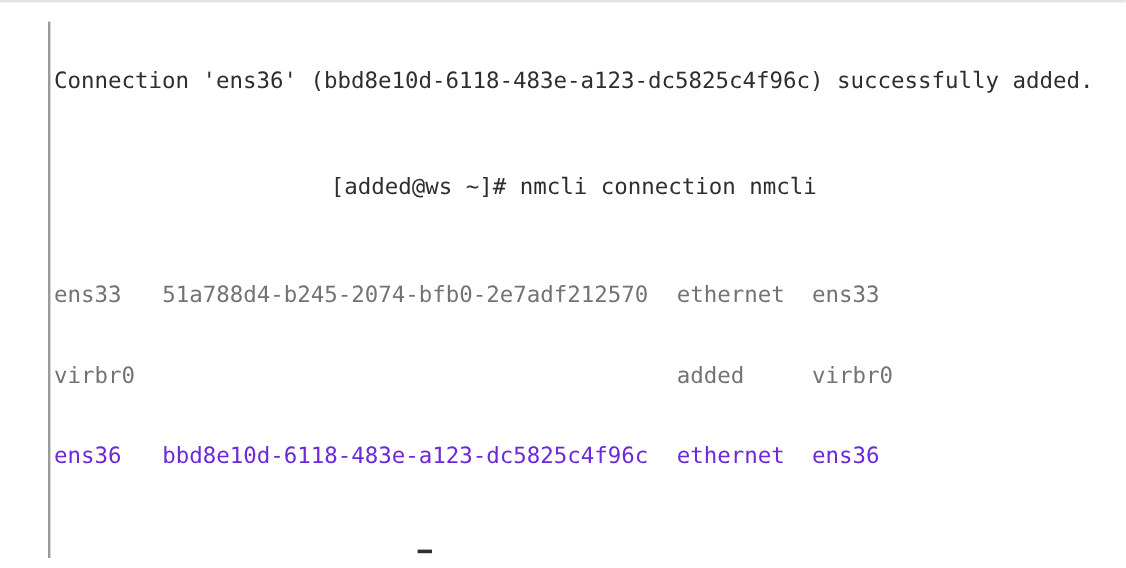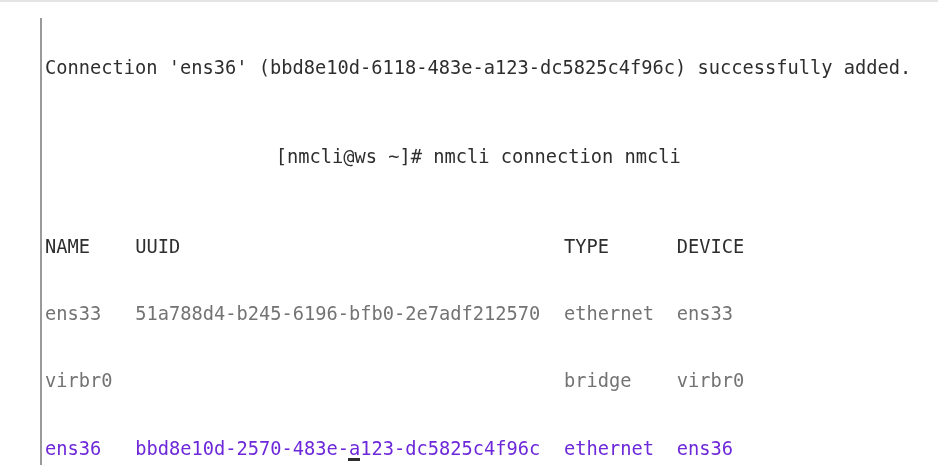--- a/index.html
+++ b/index.html
@@ -46,42 +46,36 @@
     }
   </style>
 </head>
 <body>
 
 <div class="frame">
   <div class="terminal">
     <div class="lines" id="lines">
       <div class="line c-norm">Connection 'ens36' (bbd8e10d-6118-483e-a123-dc5825c4f96c) successfully added.</div>
 
-      <div class="line"><span class="c-norm">[nmcli@ws ~]# </span><span class="c-norm">nmcli connection nmcli</span></div>
+      <div class="line"><span class="c-norm">[added@ws ~]# </span><span class="c-norm">nmcli connection nmcli</span></div>
 
-      <div class="row c-norm">
-        <span style="left:0">NAME</span>
-        <span style="left:90.2px">UUID</span>
-        <span style="left:518.9px">TYPE</span>
-        <span style="left:631.7px">DEVICE</span>
-      </div>
       <div class="row c-active">
         <span style="left:0">ens33</span>
-        <span style="left:90.2px">51a788d4-b245-6196-bfb0-2e7adf212570</span>
+        <span style="left:90.2px">51a788d4-b245-2074-bfb0-2e7adf212570</span>
         <span style="left:518.9px">ethernet</span>
         <span style="left:631.7px">ens33</span>
       </div>
       <div class="row c-active">
         <span style="left:0">virbr0</span>
-        <span style="left:518.9px">bridge</span>
+        <span style="left:518.9px">added</span>
         <span style="left:631.7px">virbr0</span>
       </div>
       <div class="row c-new">
         <span style="left:0">ens36</span>
-        <span style="left:90.2px">bbd8e10d-2570-483e-a123-dc5825c4f96c</span>
+        <span style="left:90.2px">bbd8e10d-6118-483e-a123-dc5825c4f96c</span>
         <span style="left:518.9px">ethernet</span>
         <span style="left:631.7px">ens36</span>
       </div>
 
       
       
       
       
 
       

